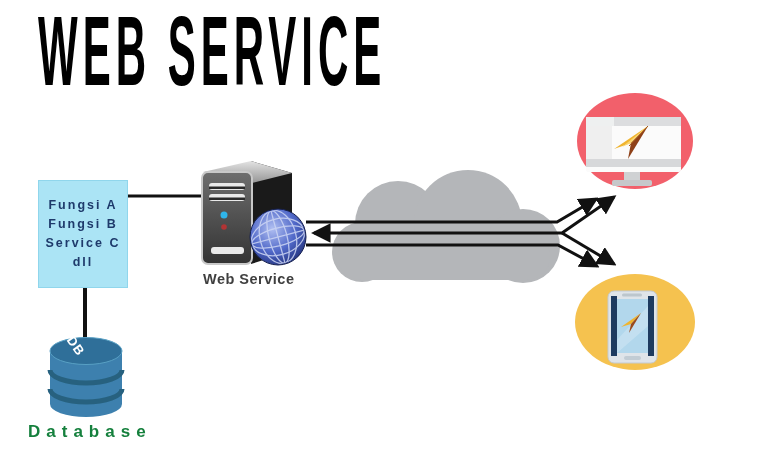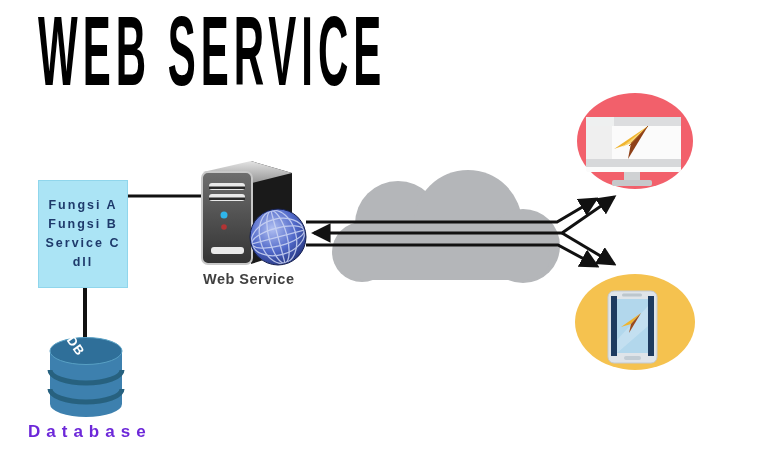--- a/index.html
+++ b/index.html
@@ -23,21 +23,21 @@
   .fnline {
     font-size:12.5px; font-weight:bold; letter-spacing:2px;
     color:#1e3a6b; line-height:19px; white-space:nowrap;
   }
   .ws-label {
     position:absolute; left:203px; top:271px;
     font-size:14.5px; font-weight:bold; color:#3f3f3f; letter-spacing:0.5px;
   }
   .db-label {
     position:absolute; left:28px; top:422px;
-    font-size:17px; font-weight:bold; color:#6d28d9; letter-spacing:6px;
+    font-size:17px; font-weight:bold; color:#15803d; letter-spacing:6px;
   }
   .db-disc {
     position:absolute; left:76px; top:333px;
     font-size:13px; font-weight:bold; color:#ffffff; letter-spacing:1px;
     transform:rotate(55deg); transform-origin:left top;
   }
 </style>
 </head>
 <body>
 

